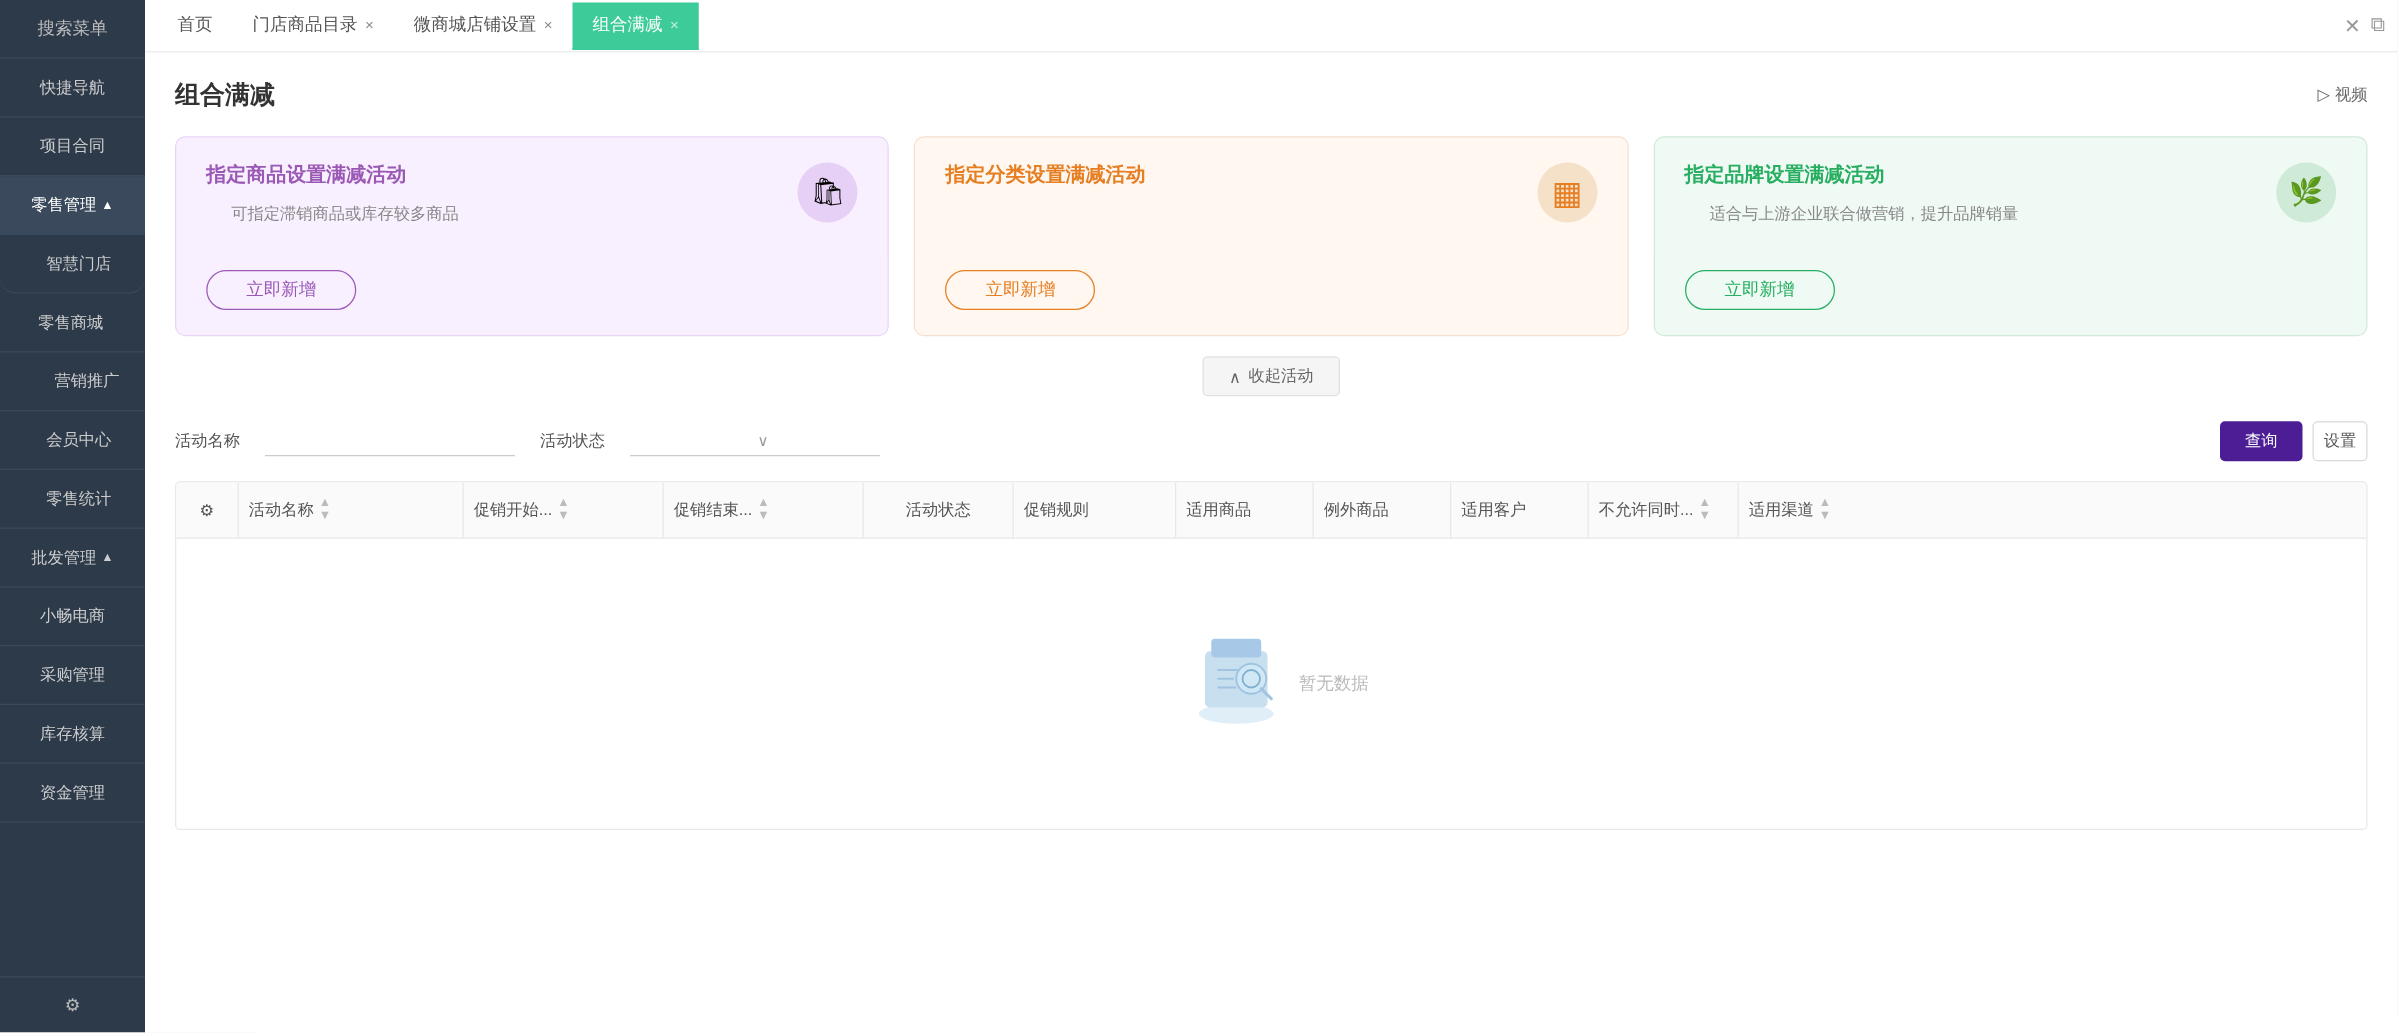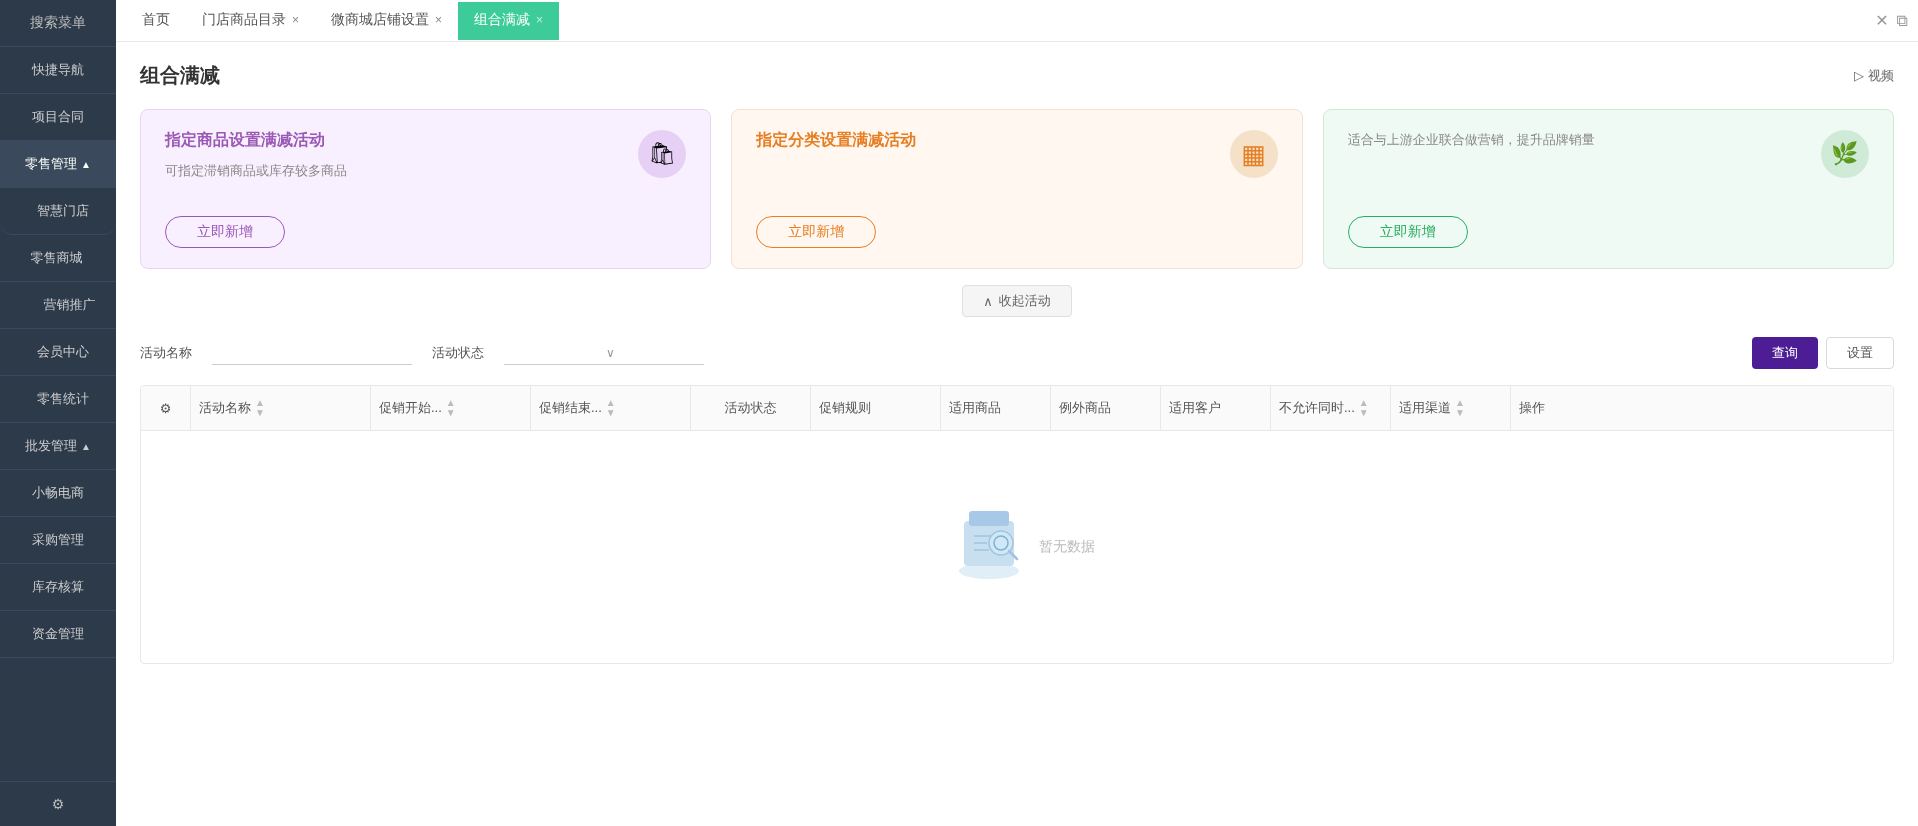--- a/index.html
+++ b/index.html
@@ -152,20 +152,21 @@
       font-weight: 600;
     }
     .card-purple .card-title { color: #9b59b6; }
     .card-orange .card-title { color: #e67e22; }
     .card-green .card-title { color: #27ae60; }
 
     .card-desc {
       font-size: 13px;
       color: #888;
       line-height: 1.6;
+      margin-left: 20px;
     }
     .card-icon {
       position: absolute;
       right: 24px;
       top: 20px;
       width: 48px;
       height: 48px;
       border-radius: 50%;
       display: flex;
       align-items: center;
@@ -252,21 +253,21 @@
       border-radius: 4px;
       padding: 6px 20px;
       cursor: pointer;
       font-size: 13px;
     }
     .btn-settings {
       background: #fff;
       color: #555;
       border: 1px solid #d9d9d9;
       border-radius: 4px;
-      padding: 6px 20px;
+      padding: 6px 8px;
       cursor: pointer;
       font-size: 13px;
     }
 
     
     .table-wrap {
       border: 1px solid #e8e8e8;
       border-radius: 4px;
       overflow: hidden;
     }
@@ -412,20 +413,21 @@
       </div>
 
       <div class="card card-orange">
         <div class="card-icon" style="background:#f5e0c8; color:#e67e22; font-size:26px;">▦</div>
         <div class="card-title">指定分类设置满减活动</div>
         <button class="card-btn">立即新增</button>
       </div>
 
       <div class="card card-green">
         <div class="card-icon">🌿</div>
+        <div class="card-title">指定品牌设置满减活动</div>
         <div class="card-desc">适合与上游企业联合做营销，提升品牌销量</div>
         <button class="card-btn">立即新增</button>
       </div>
     </div>
 
     <div class="collapse-bar">
       <button class="collapse-btn">
         <span>∧</span>
         <span>收起活动</span>
       </button>
@@ -494,23 +496,20 @@
               <span>▲</span>
               <span>▼</span>
             </span>
         </div>
         <div class="th th-channel">
           <span>适用渠道</span>
           <span class="sort-icon">
               <span>▲</span>
               <span>▼</span>
             </span>
-        </div>
-        <div class="th th-action">
-          <span>操作</span>
         </div>
       </div>
 
       <div class="empty-state">
         <svg class="empty-icon" viewBox="0 0 100 100" xmlns="http://www.w3.org/2000/svg">
           <ellipse cx="50" cy="80" rx="30" ry="8" fill="#e0eef8"></ellipse>
           <rect x="25" y="30" width="50" height="45" rx="4" fill="#c8dff0"></rect>
           <rect x="30" y="20" width="40" height="15" rx="3" fill="#a8c8e8"></rect>
           <circle cx="62" cy="52" r="12" fill="#d0e8f5" stroke="#a0c4e0" stroke-width="1.5"></circle>
           <line x1="70" y1="60" x2="78" y2="68" stroke="#a0c4e0" stroke-width="2.5" stroke-linecap="round"></line>

